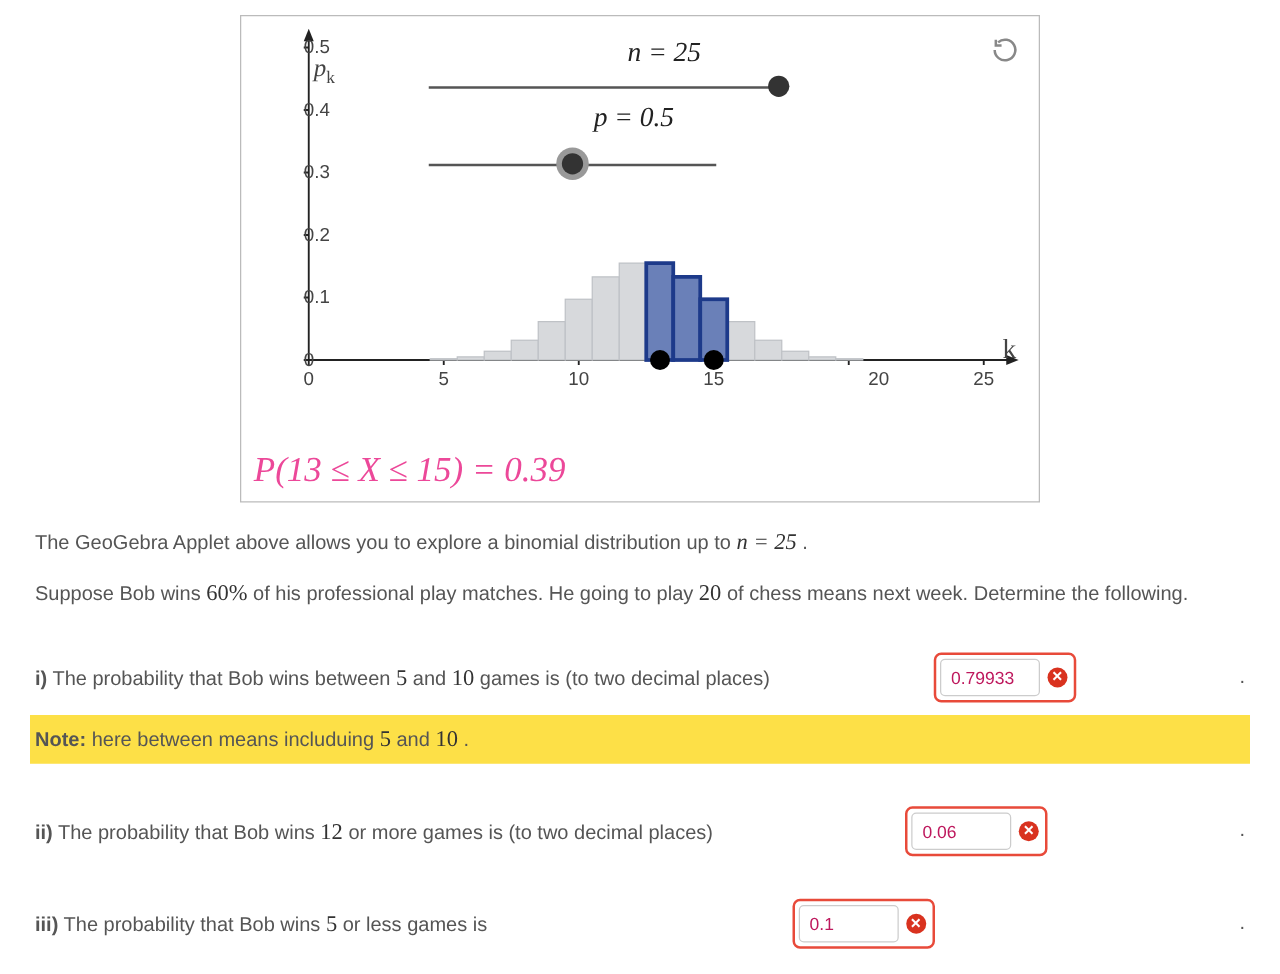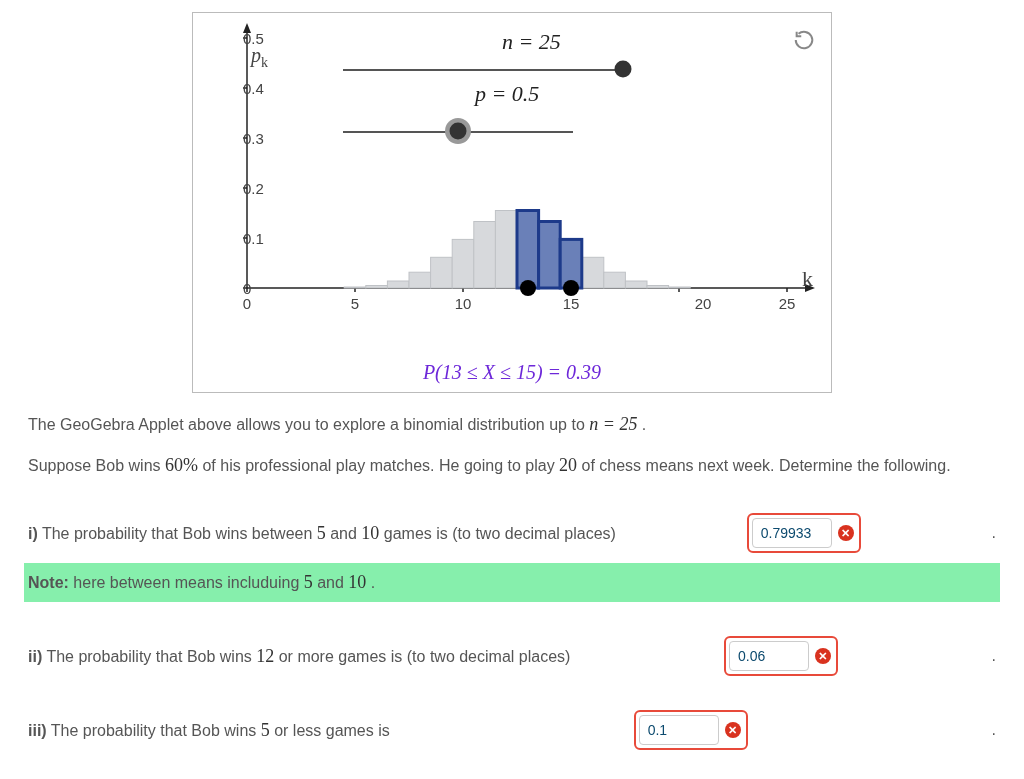--- a/index.html
+++ b/index.html
@@ -85,21 +85,21 @@
     font-size: 22px;
   }
 
   .content {
     padding: 0 28px 20px 28px;
     line-height: 1.5;
   }
   .para { margin: 14px 0; color: #555; }
   .mvar { font-family: "Times New Roman", serif; font-size: 18px; color: #333;}
   .note-block {
-    background: #86efac;
+    background: #fde047;
     padding: 6px 4px;
     margin: 4px -4px;
     color: #555;
   }
   .q-line {
     margin: 34px 0 10px 0;
     color: #555;
     display: flex;
     align-items: center;
     flex-wrap: wrap;
@@ -113,21 +113,21 @@
     border-radius: 6px;
     padding: 3px 5px 3px 3px;
     gap: 6px;
   }
   .answer-input {
     width: 80px;
     padding: 6px 8px;
     border: 1px solid #ccc;
     border-radius: 4px;
     font-size: 14px;
-    color: #0c4a6e;
+    color: #be185d;
   }
   .x-badge {
     width: 16px;
     height: 16px;
     border-radius: 50%;
     background: #d9321f;
     color: #fff;
     font-size: 11px;
     line-height: 16px;
     text-align: center;
@@ -223,21 +223,21 @@
     <div class="tick-label" style="left:44px;">0</div>
     <div class="tick-label" style="left:152px;">5</div>
     <div class="tick-label" style="left:260px;">10</div>
     <div class="tick-label" style="left:368px;">15</div>
     <div class="tick-label" style="left:500px;">20</div>
     <div class="tick-label" style="left:584px;">25</div>
 
     <div class="axis-title-x">k</div>
   </div>
 
-  <div style="text-align:center; font-family:'Times New Roman',serif; font-size:20px; font-style: italic; color:#6d28d9; margin-top:28px;">P(13 ≤ X ≤ 15) = 0.39</div>
+  <div style="font-family:'Times New Roman',serif; font-size:28px; font-style: italic; color:#ec4899; margin-top:28px;">P(13 ≤ X ≤ 15) = 0.39</div>
 </div>
 
 <div class="content">
 
   <div class="para">
     <span>The GeoGebra Applet above allows you to explore a binomial distribution up to </span>
     <span class="mvar italic">n = 25</span>
     <span>.</span>
   </div>
 

